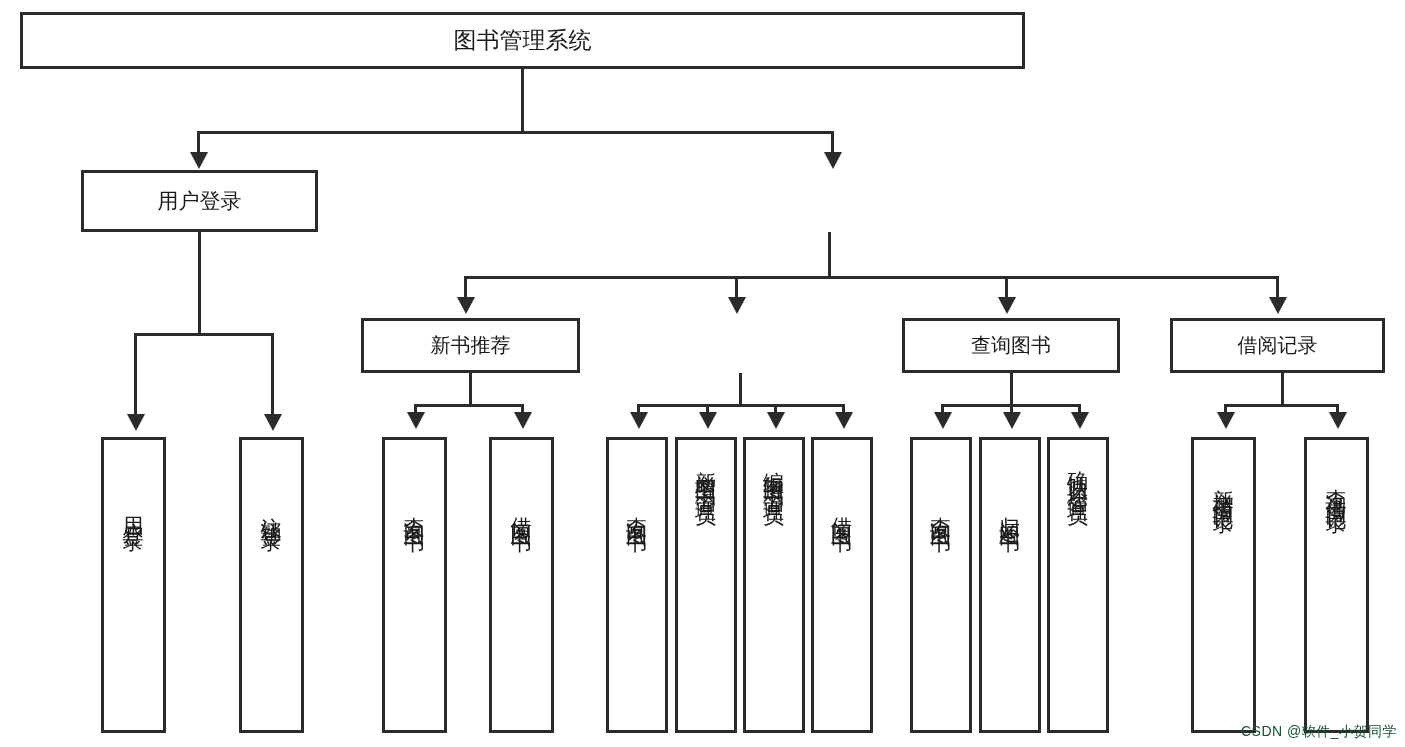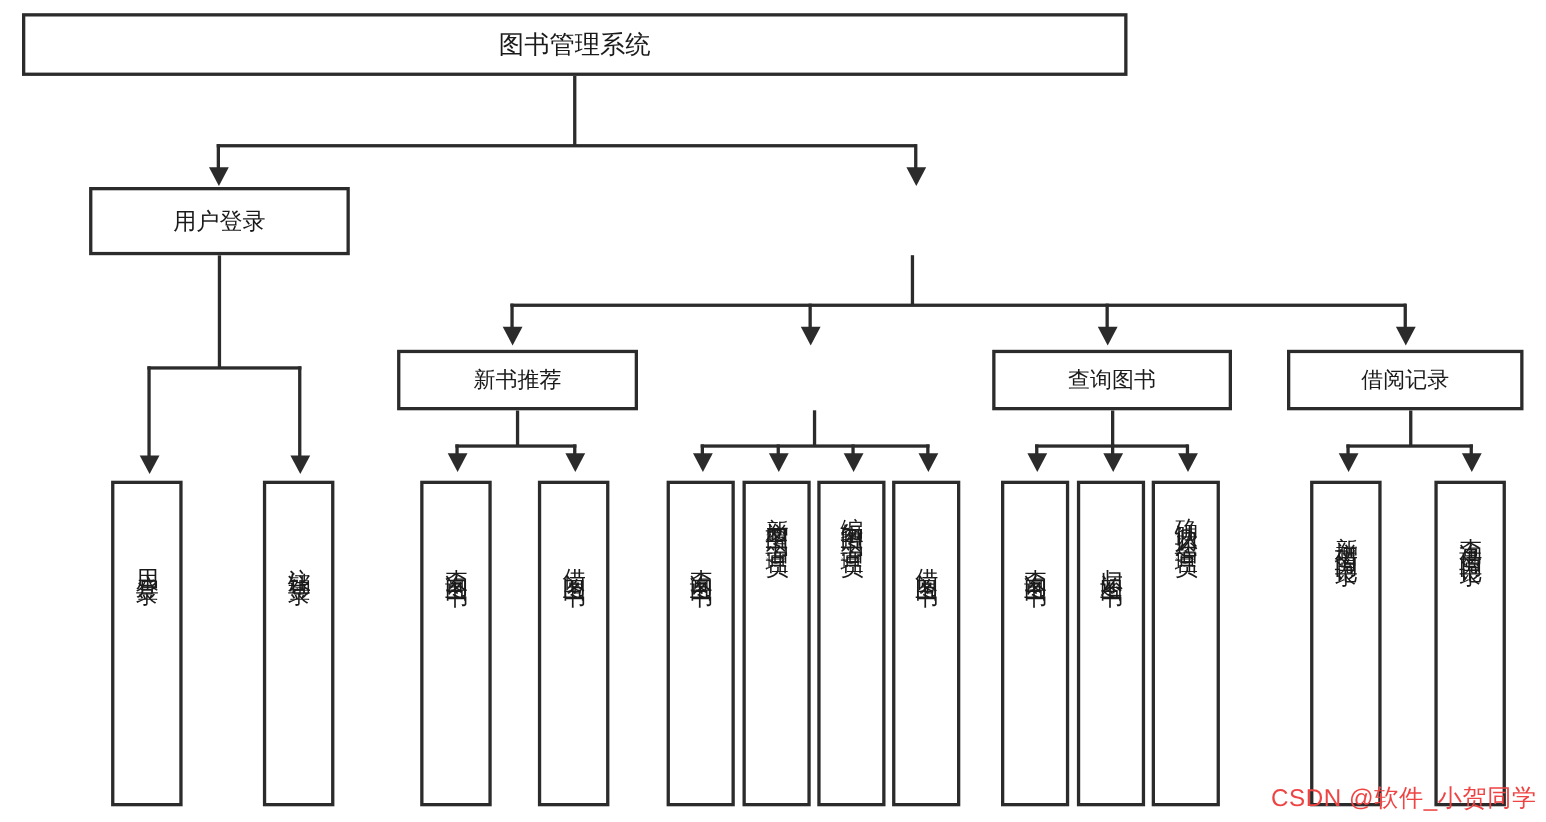--- a/index.html
+++ b/index.html
@@ -66,22 +66,22 @@
     width: 0;
     height: 0;
     border-left: 9px solid transparent;
     border-right: 9px solid transparent;
     border-top: 17px solid #2b2b2b;
   }
   #watermark {
     position: absolute;
     right: 8px;
     bottom: 6px;
-    font-size: 22px;
-    color: #ef4444;
+    font-size: 14px;
+    color: #14532d;
     letter-spacing: 0.5px;
     user-select: none;
   }
 </style>
 </head>
 <body>
 
 <div id="canvas">
 
   <div class="conn v" style="left:521px; top:68px; height:65px;"></div>

